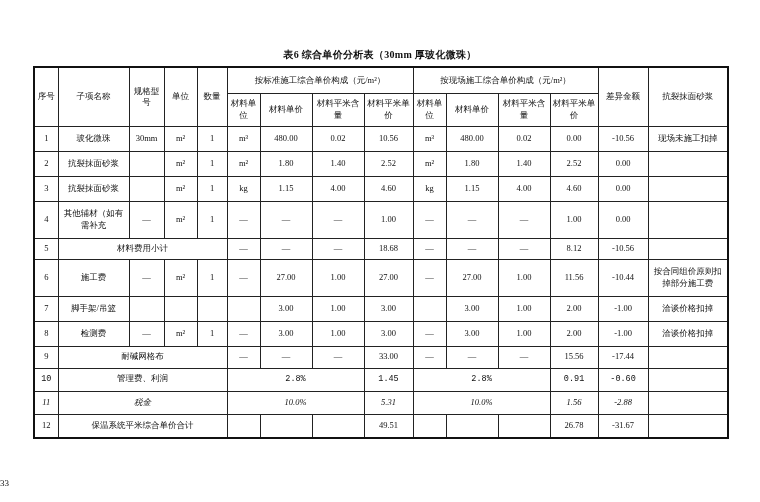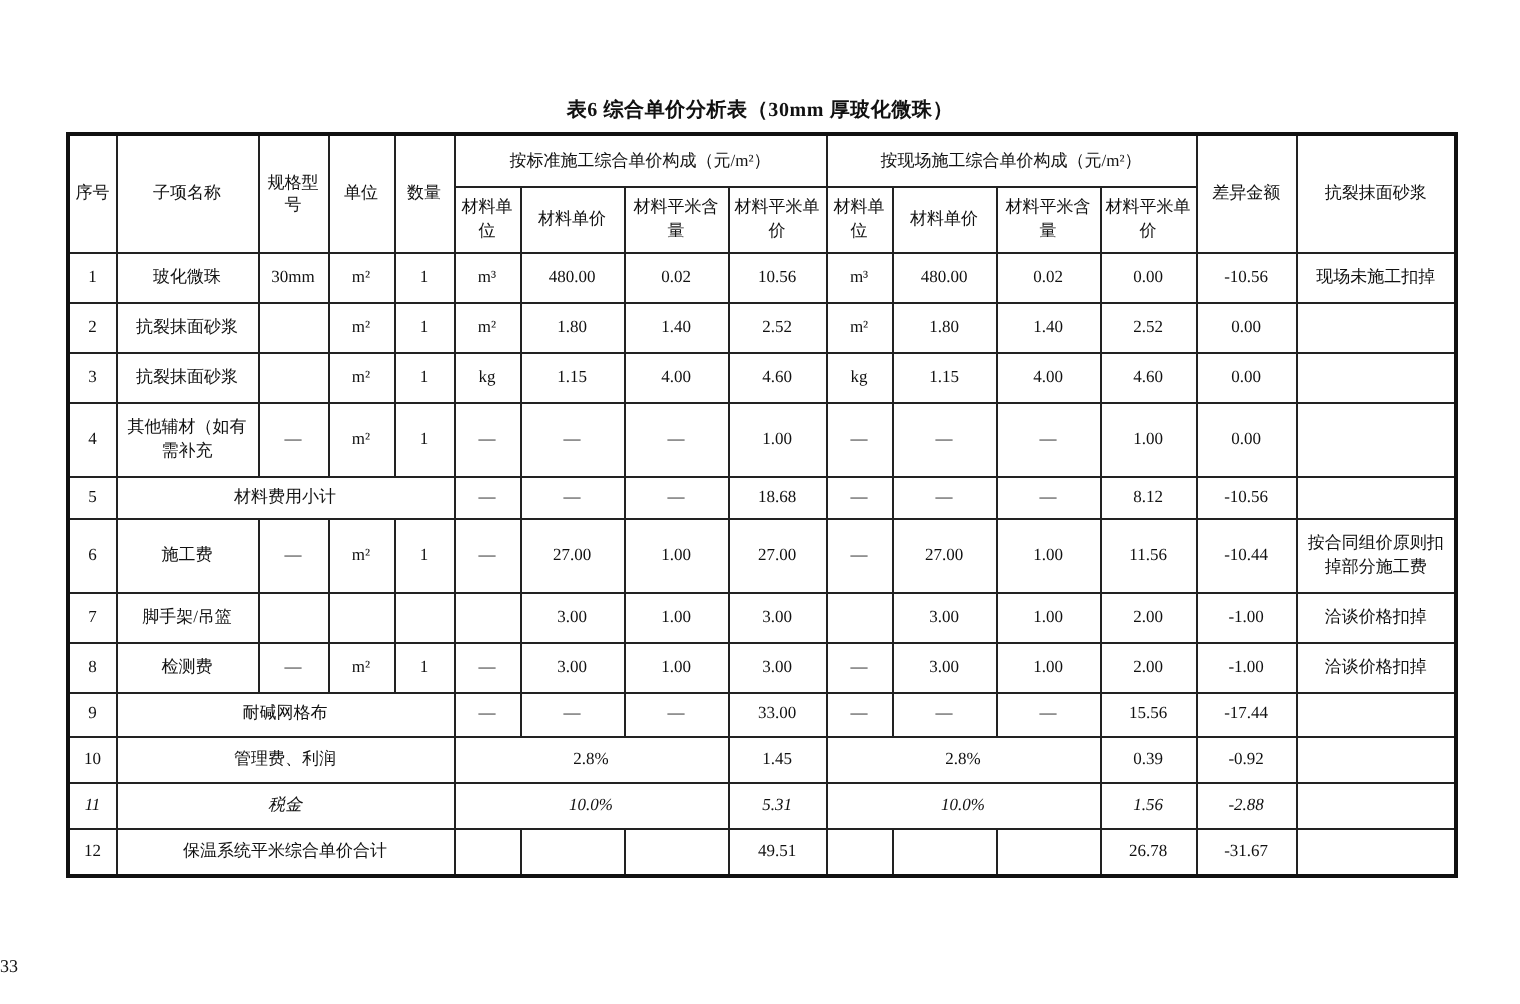--- a/index.html
+++ b/index.html
@@ -225,28 +225,28 @@
             <td>—</td>
             <td>—</td>
             <td>33.00</td>
             <td>—</td>
             <td>—</td>
             <td>—</td>
             <td>15.56</td>
             <td>-17.44</td>
             <td></td>
           </tr>
-          <tr style="height: 23px;">
+          <tr style="height: 23px; font-family: Liberation Mono, monospace;">
             <td>10</td>
             <td colspan="4">管理费、利润</td>
             <td colspan="3">2.8%</td>
             <td>1.45</td>
             <td colspan="3">2.8%</td>
-            <td>0.39</td>
-            <td>-0.92</td>
+            <td>0.91</td>
+            <td>-0.60</td>
             <td></td>
           </tr>
           <tr style="height: 23px; font-style: italic;">
             <td>11</td>
             <td colspan="4">税金</td>
             <td colspan="3">10.0%</td>
             <td>5.31</td>
             <td colspan="3">10.0%</td>
             <td>1.56</td>
             <td>-2.88</td>

